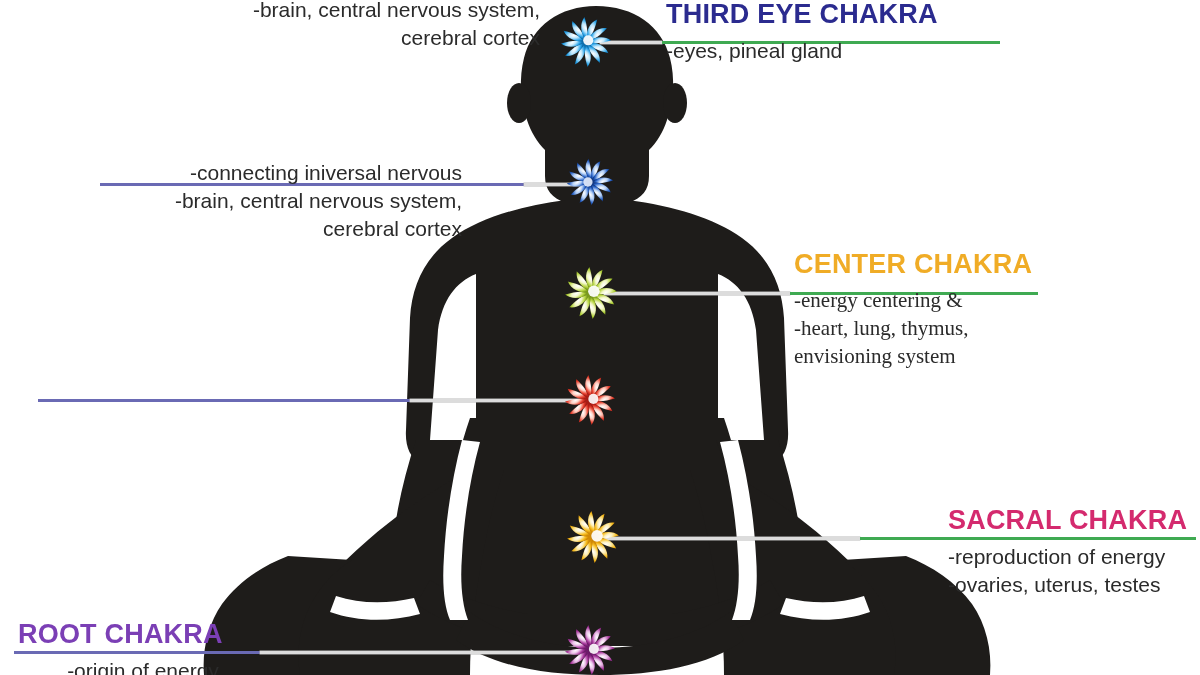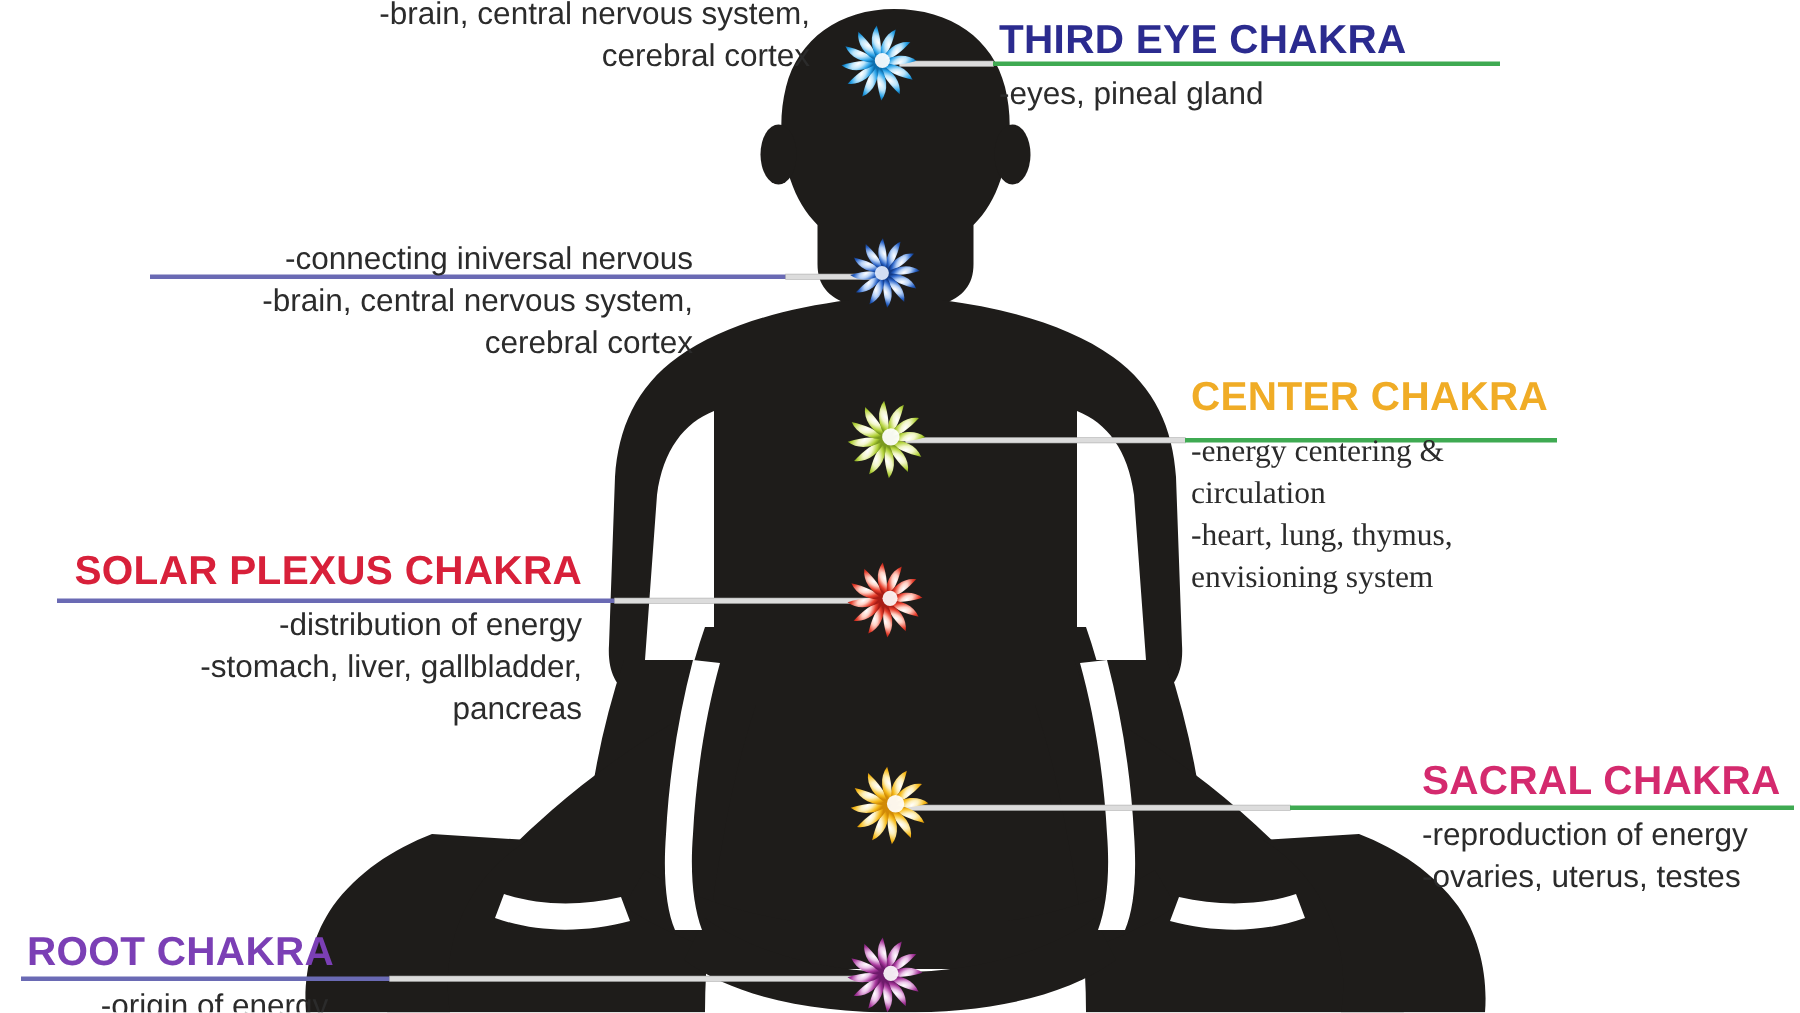--- a/index.html
+++ b/index.html
@@ -417,53 +417,44 @@
     </svg>
   </div>
 
   <div class="label-block align-right" style="left:150px; top:-4px; width:390px;">
     <div class="lines">
       <div>-brain, central nervous system,</div>
       <div>cerebral cortex</div>
     </div>
   </div>
 
-  <div class="label-block align-left" style="left:666px; top:12px; width:400px;">
+  <div class="label-block align-left" style="left:666px; top:0; width:400px;">
     <div class="title" style="color:#2b2b8f;">THIRD EYE CHAKRA</div>
     <div class="lines" style="margin-top:9px;">
       <div>-eyes, pineal gland</div>
     </div>
   </div>
 
   <div class="label-block align-right" style="left:62px; top:150px; width:400px;">
     <div class="lines" style="margin-top:9px;">
       <div>-connecting iniversal nervous</div>
       <div>-brain, central nervous system,</div>
       <div>cerebral cortex</div>
     </div>
   </div>
 
   <div class="label-block align-left" style="left:794px; top:250px; width:330px;">
     <div class="title" style="color:#f0ac26;">CENTER CHAKRA</div>
     <div class="lines" style="margin-top:9px;font-family:Liberation Serif, serif;">
       <div>-energy centering &amp;</div>
-      <div>circulation</div>
       <div>-heart, lung, thymus,</div>
       <div>envisioning system</div>
     </div>
   </div>
 
-  <div class="label-block align-right" style="left:40px; top:366px; width:348px;">
-    <div class="title" style="color:#d8203a;">SOLAR PLEXUS CHAKRA</div>
-    <div class="lines" style="margin-top:9px;">
-      <div>-distribution of energy</div>
-      <div>-stomach, liver, gallbladder,</div>
-      <div>pancreas</div>
-    </div>
-  </div>
 
   <div class="label-block align-left" style="left:948px; top:506px; width:300px;">
     <div class="title" style="color:#d42a6e;">SACRAL CHAKRA</div>
     <div class="lines" style="margin-top:9px;">
       <div>-reproduction of energy</div>
       <div>-ovaries, uterus, testes</div>
     </div>
   </div>
 
   <div class="label-block align-left" style="left:18px; top:620px; width:300px;">

